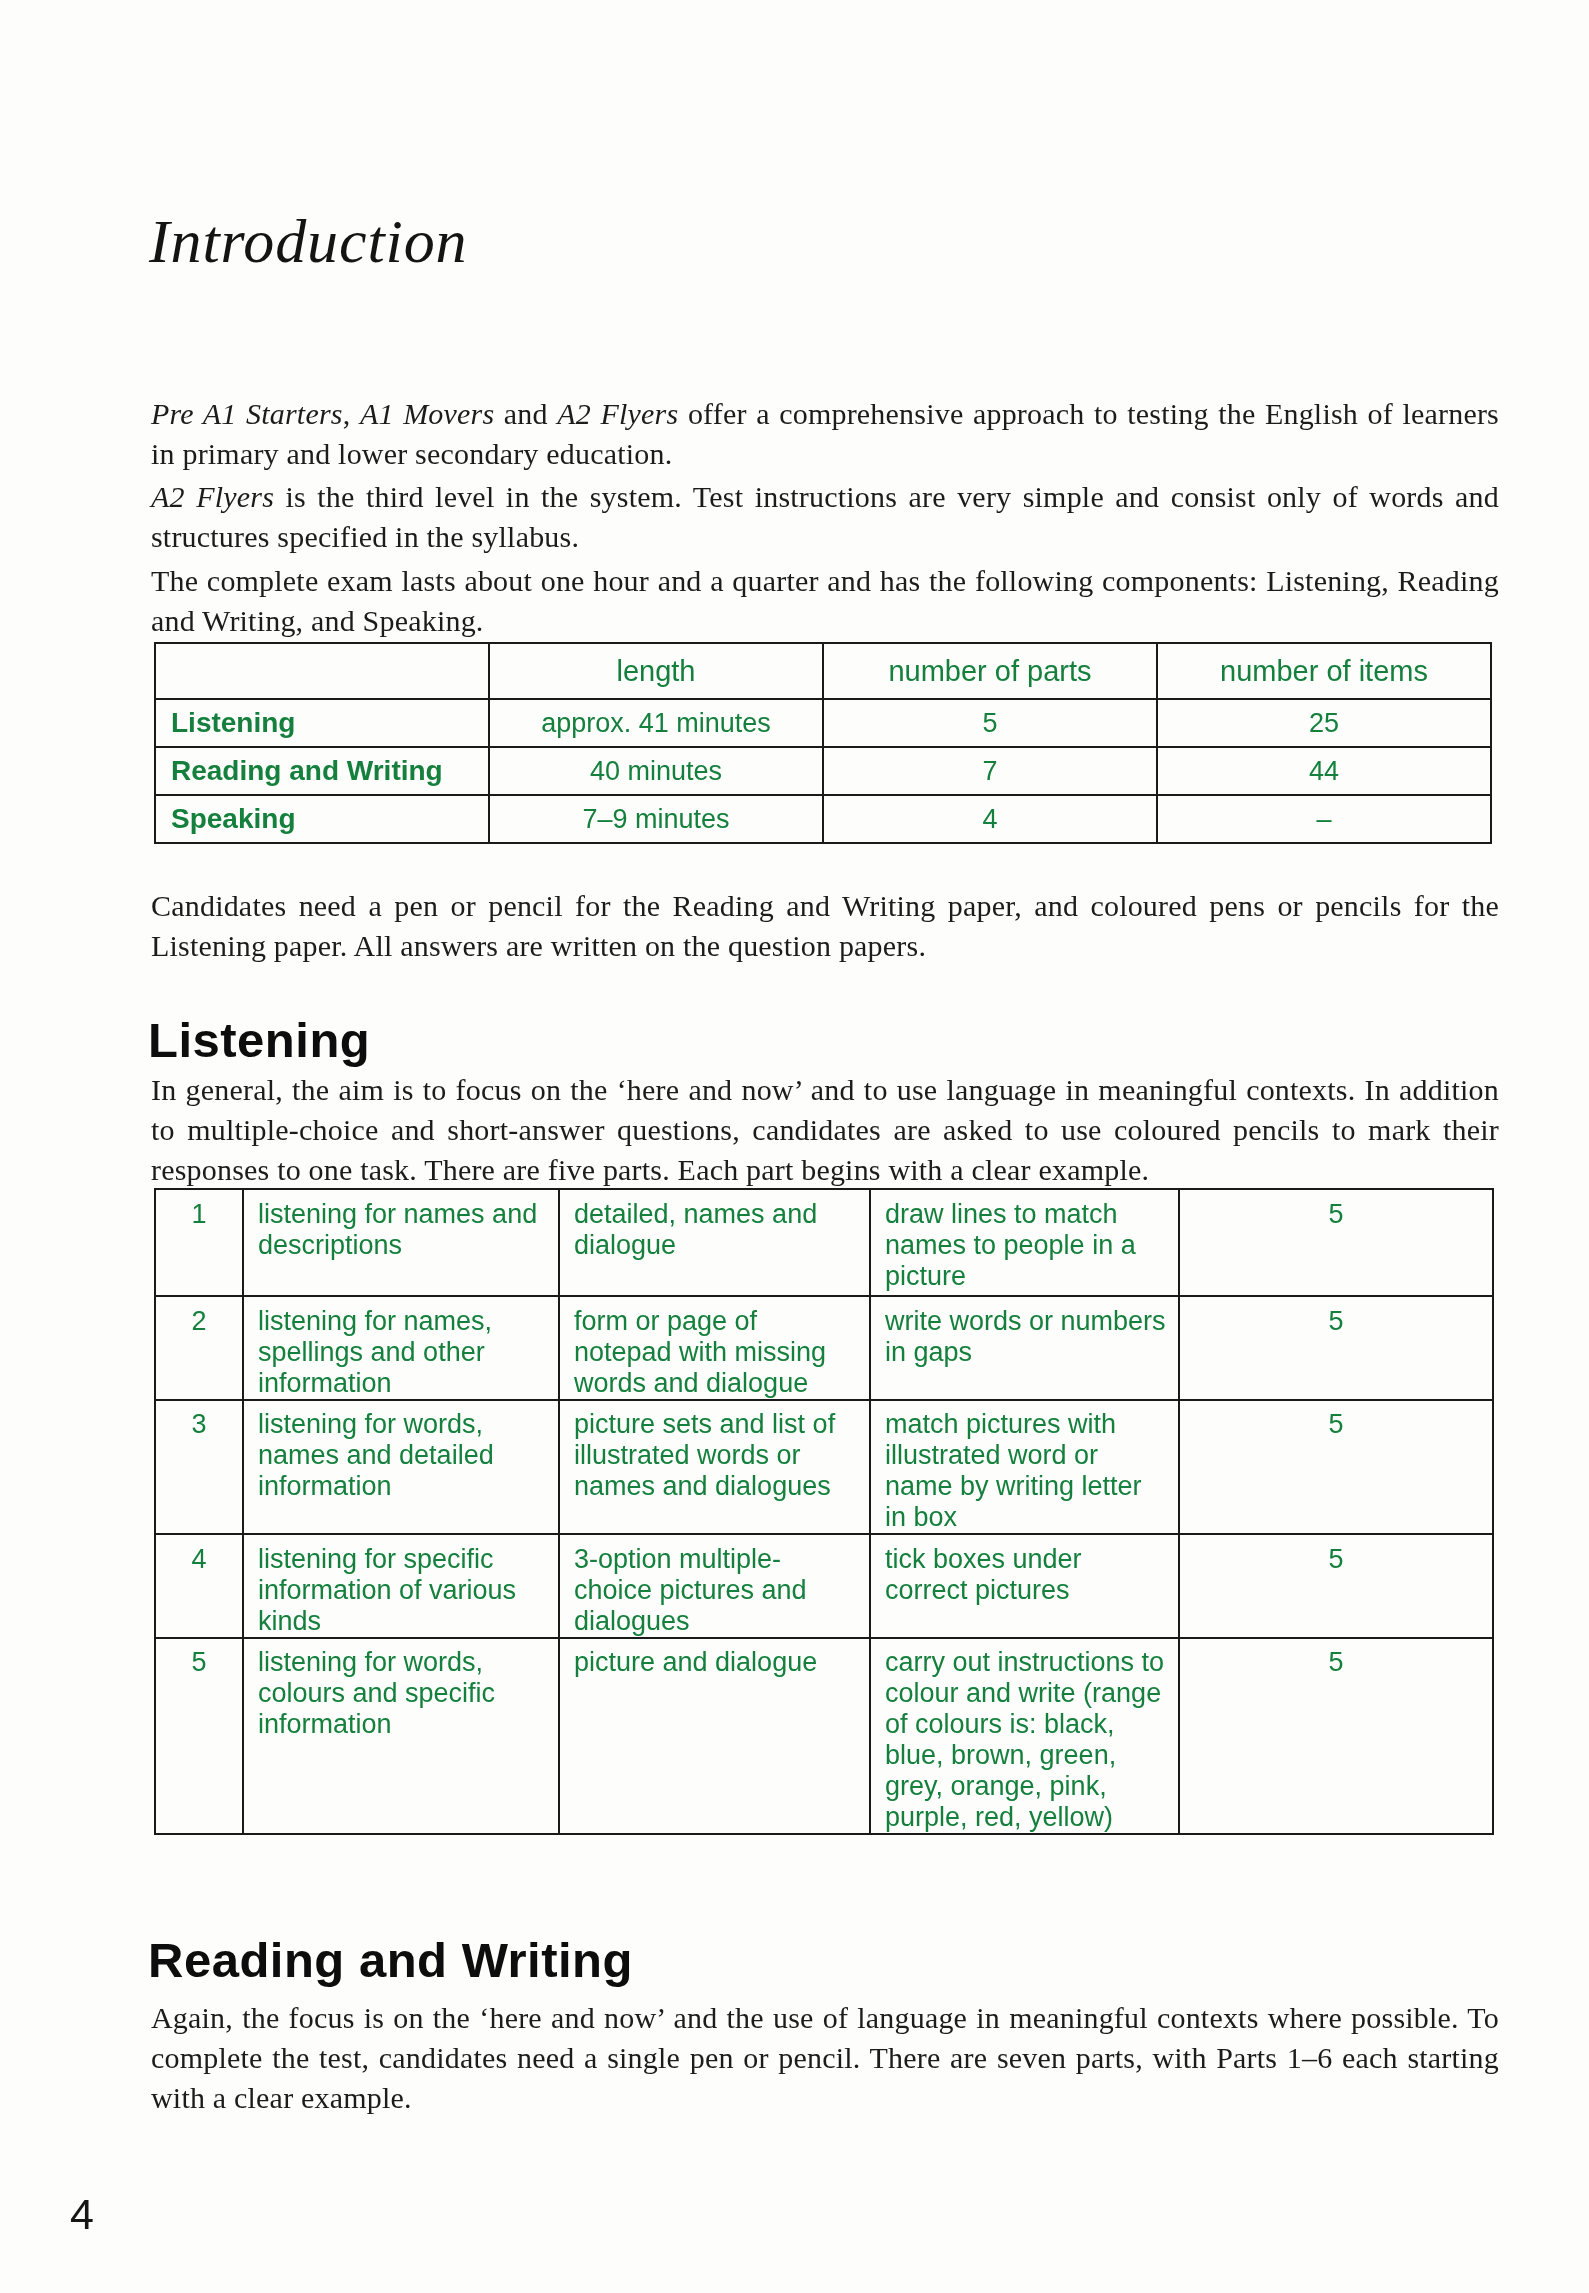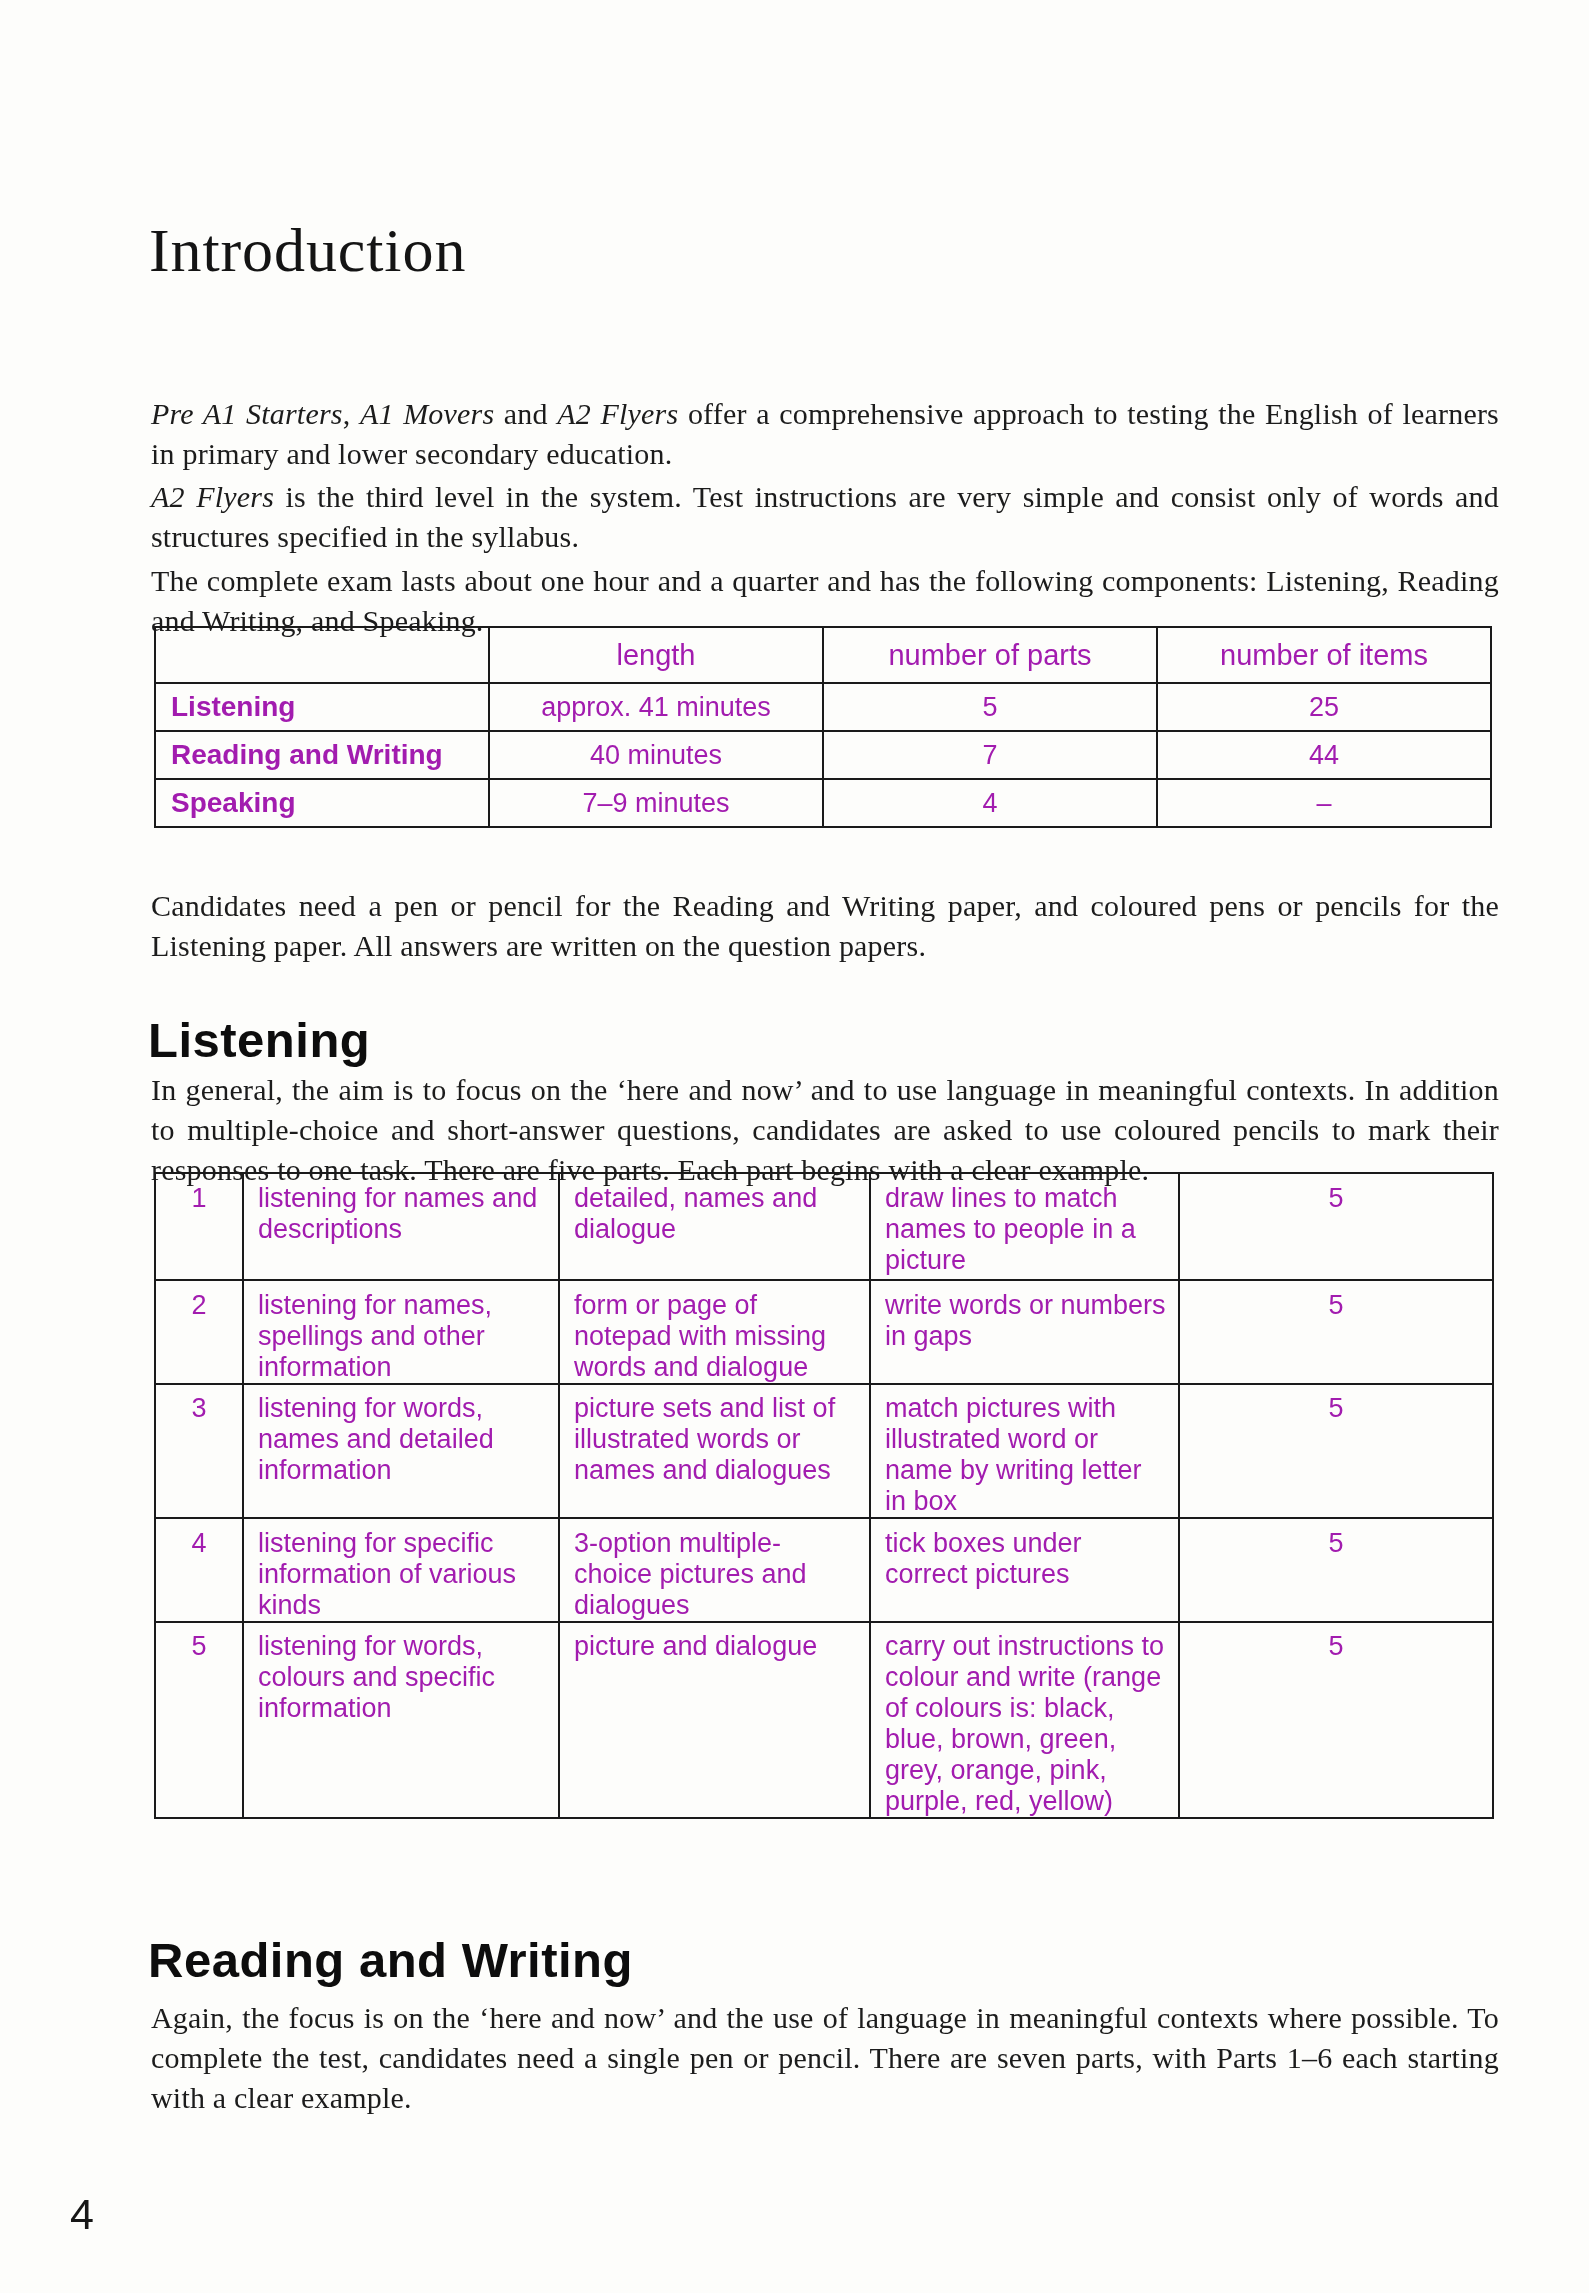--- a/index.html
+++ b/index.html
@@ -2,39 +2,39 @@
 <html style="font-size:15px"><head>
 <meta charset="utf-8">
 <style>
   html,body { margin:0; padding:0; background:#e9e9e9; }
   .page {
     position:relative; width:1589px; height:2294px;
     background:#fdfdfb; overflow:hidden;
     font-family:"Liberation Serif", serif; color:#1b1b1b;
   }
   .doc-title {
-    position:absolute; left:149px; top:177px;
-    font-family:"Liberation Serif", serif; font-weight:400;
+    position:absolute; left:149px; top:168px;
+    font-family:"Liberation Serif", serif; font-style:italic; font-weight:400;
     font-size:62px; line-height:1; color:#141414; letter-spacing:0.9px;
   }
   .para {
     position:absolute; left:151px; width:1348px;
     font-size:30px; line-height:40px; text-align:justify;
     letter-spacing:0.2px; color:#1c1c1c;
   }
   .para em { font-style:italic; }
   .section-heading {
     position:absolute; left:148px;
     font-family:"Liberation Sans", sans-serif; font-weight:bold;
     font-size:49px; line-height:1; color:#0d0d0d; letter-spacing:0.5px;
   }
   table.grid {
     position:absolute; left:154px; width:1337px;
     border-collapse:collapse; table-layout:fixed;
-    font-family:"Liberation Sans", sans-serif; color:#a21caf;
+    font-family:"Liberation Sans", sans-serif; color:#15803d;margin-top:16px;
   }
   table.grid th, table.grid td { border:2.8px solid #1a1a1a; overflow:hidden; }
   
   .exam-table { top:626px; }
   .exam-table th {
     font-weight:normal; font-size:29px; text-align:center; vertical-align:middle;
   }
   .exam-table tr.hdr { height:56px; }
   .exam-table tr.r { height:48px; }
   .exam-table td.row-label {

